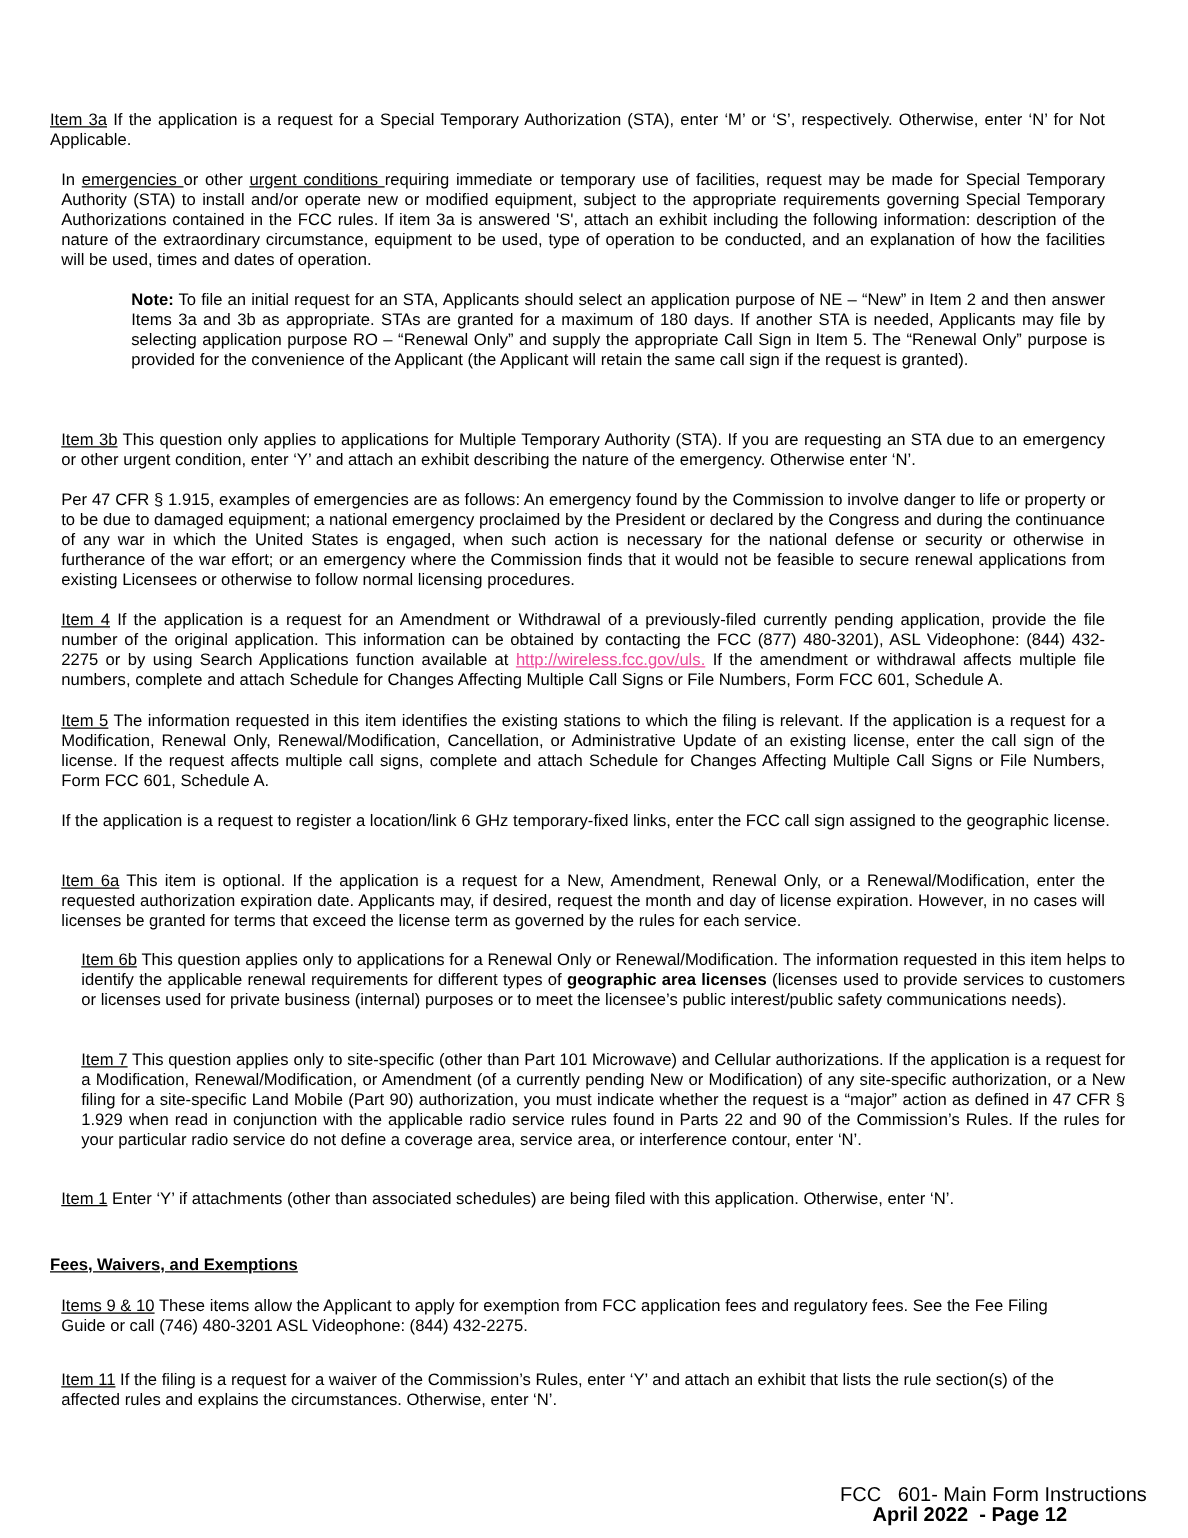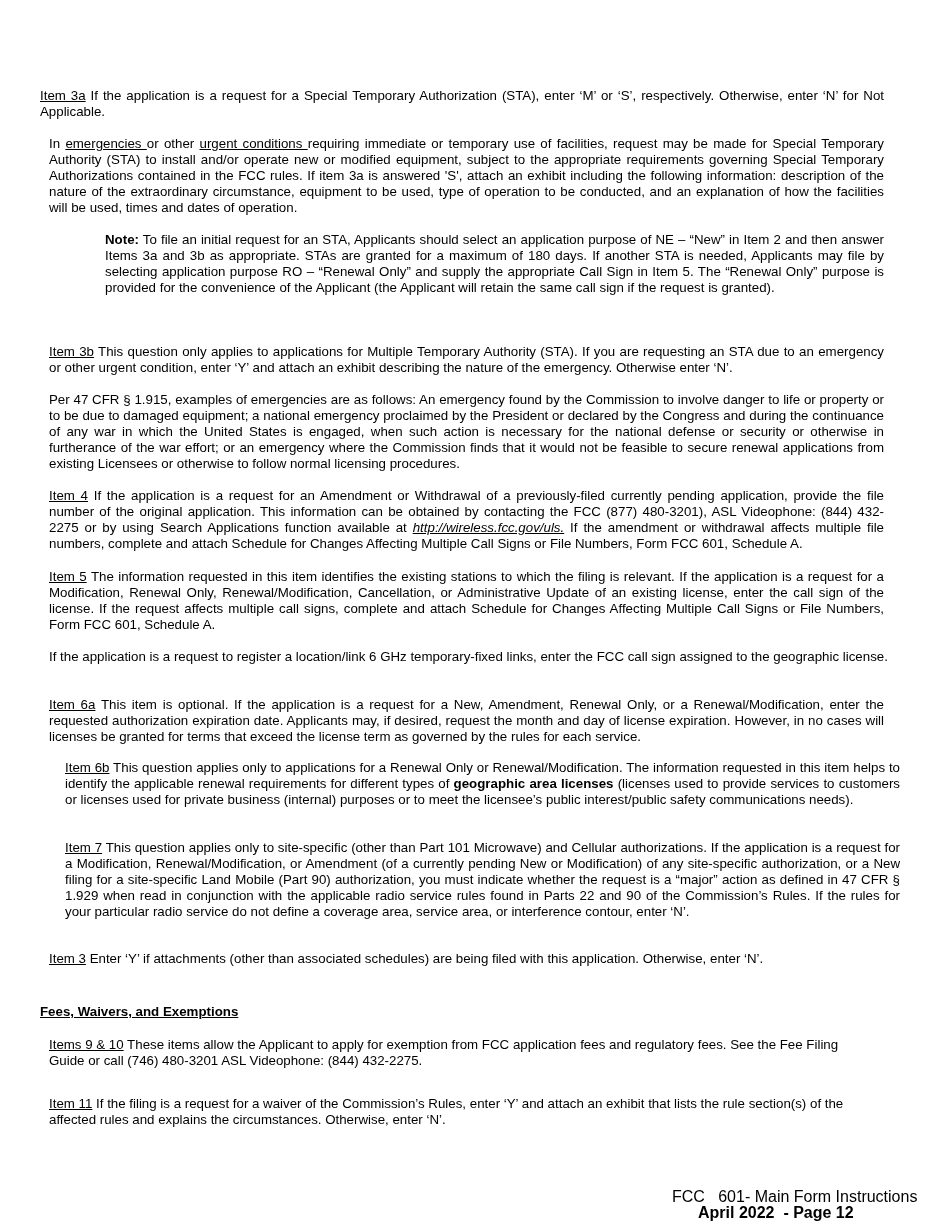--- a/index.html
+++ b/index.html
@@ -5,21 +5,21 @@
   html, body { margin: 0; padding: 0; background: #ffffff; }
   body {
     width: 950px; height: 1230px; position: relative; overflow: hidden;
     font-family: "Liberation Sans", sans-serif;
     font-size: 13.3px; line-height: 16px; color: #000;
   }
   .p { position: absolute; margin: 0; text-align: justify; }
   .p.nojust { text-align: left; }
   .u { text-decoration: underline; }
   .b { font-weight: bold; }
-  a.link { color: #000000; text-decoration: underline; font-style: italic; }
+  a.link { color: #ec4899; text-decoration: underline; }
   .footer { position: absolute; left: 672px; top: 1189px; font-size: 16px; line-height: 16px; }
   .footer .l2 { padding-left: 26px; }
 </style>
 </head>
 <body>
 
 <p class="p" style="left:40px; top:88px; width:844px;">
   <span class="u">Item 3a</span><span> If the application is a request for a Special Temporary Authorization (STA), enter ‘M’ or ‘S’, respectively. Otherwise, enter ‘N’ for Not Applicable.</span>
 </p>
 
@@ -57,21 +57,21 @@
 
 <p class="p" style="left:49px; top:760px; width:835px;margin-left:16px;">
   <span class="u">Item 6b</span><span> This question applies only to applications for a Renewal Only or Renewal/Modification. The information requested in this item helps to identify the applicable renewal requirements for different types of </span><span class="b">geographic area licenses</span><span> (licenses used to provide services to customers or licenses used for private business (internal) purposes or to meet the licensee’s public interest/public safety communications needs).</span>
 </p>
 
 <p class="p" style="left:65px; top:840px; width:835px;">
   <span class="u">Item 7</span><span> This question applies only to site-specific (other than Part 101 Microwave) and Cellular authorizations. If the application is a request for a Modification, Renewal/Modification, or Amendment (of a currently pending New or Modification) of any site-specific authorization, or a New filing for a site-specific Land Mobile (Part 90) authorization, you must indicate whether the request is a “major” action as defined in 47 CFR § 1.929 when read in conjunction with the applicable radio service rules found in Parts 22 and 90 of the Commission’s Rules. If the rules for your particular radio service do not define a coverage area, service area, or interference contour, enter ‘N’.</span>
 </p>
 
 <p class="p nojust" style="left:49px; top:951px; width:835px;">
-  <span class="u">Item 3</span><span> Enter ‘Y’ if attachments (other than associated schedules) are being filed with this application. Otherwise, enter ‘N’.</span>
+  <span class="u">Item 1</span><span> Enter ‘Y’ if attachments (other than associated schedules) are being filed with this application. Otherwise, enter ‘N’.</span>
 </p>
 
 <p class="p nojust" style="left:40px; top:1004px; width:600px;">
   <span class="b u">Fees, Waivers, and Exemptions</span>
 </p>
 
 <p class="p nojust" style="left:49px; top:1037px; width:810px;">
   <span class="u">Items 9 &amp; 10</span><span> These items allow the Applicant to apply for exemption from FCC application fees and regulatory fees.  See the Fee Filing Guide or call (746) 480-3201 ASL Videophone: (844) 432-2275.</span>
 </p>
 

